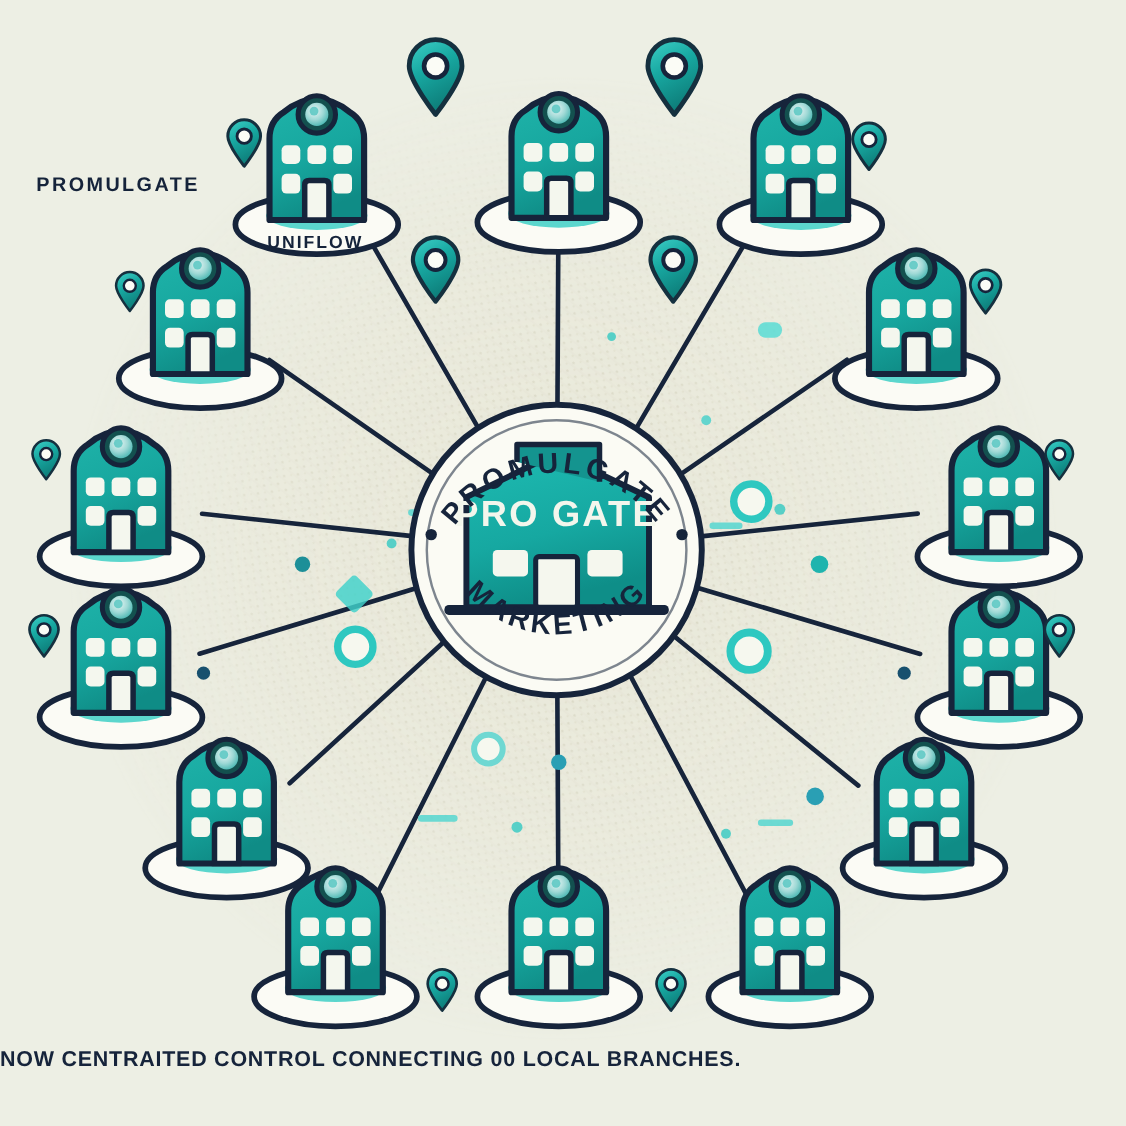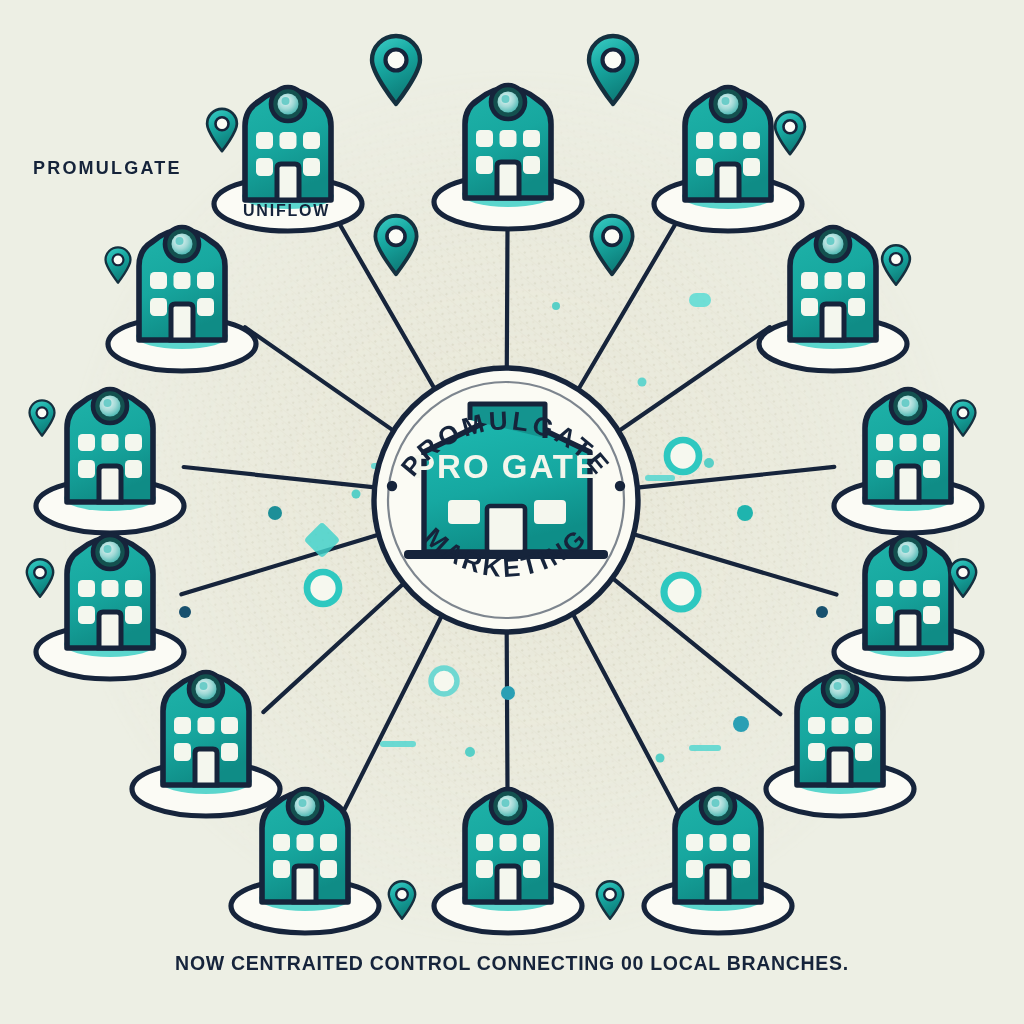--- a/index.html
+++ b/index.html
@@ -34,30 +34,29 @@
     text-transform: uppercase;
   }
   #label-promulgate {
     left: 33px;
     top: 158px;
     font-size: 18px;
     letter-spacing: 2.2px;
   }
   #label-uniflow {
     left: 243px;
-    top: 202px;
+    top: 212px;
     font-size: 16px;
     letter-spacing: 1.8px;
   }
   #caption {
     position: absolute;
     left: 0;
     right: 0;
     top: 952px;
-    text-align: center;
     font-size: 19.5px;
     font-weight: 700;
     color: #16243b;
     letter-spacing: 0.7px;
     text-transform: uppercase;
   }
 </style>
 </head>
 <body>
 

